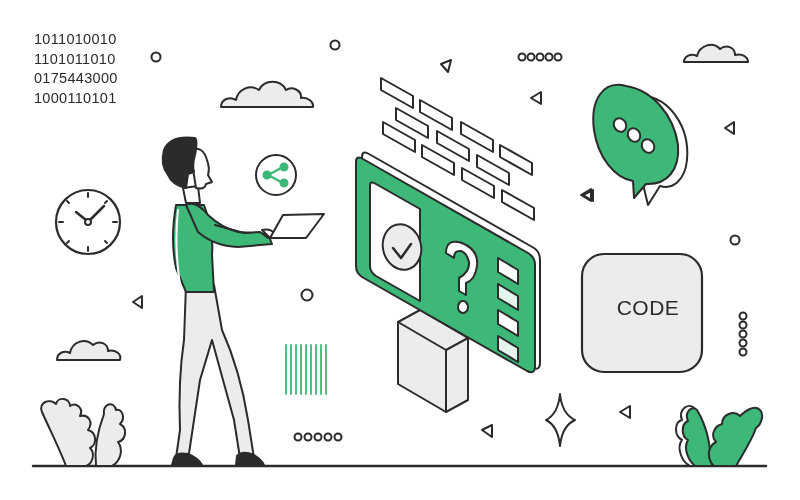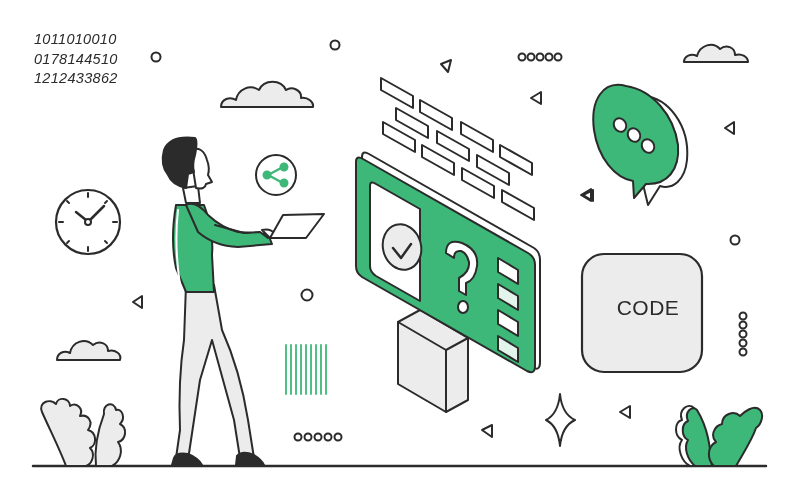--- a/index.html
+++ b/index.html
@@ -1,31 +1,32 @@
 <!DOCTYPE html>
 <html><head>
 <meta charset="utf-8">
 <style>
   html, body { margin: 0; padding: 0; background: #ffffff; }
   body { width: 800px; height: 500px; overflow: hidden; position: relative; font-family: "Liberation Sans", sans-serif; }
   .stage { position: absolute; left: 0; top: 0; width: 800px; height: 500px; }
   .binary { position: absolute; left: 34px; top: 30px; color: #2b2b2b; font-size: 14.5px; line-height: 19.5px; letter-spacing: 0.3px; font-family: "Liberation Sans", sans-serif; }
-  .binary div { white-space: pre; font-style: italic; }
+  .binary div { white-space: pre; }
   .code-label { position: absolute; left: 582px; top: 296px; width: 132px; text-align: center; color: #2b2b2b; font-size: 21px; font-family: "Liberation Sans", sans-serif; letter-spacing: 0.5px; }
   svg { position: absolute; left: 0; top: 0; }
 </style>
 </head>
 <body>
 
 <div class="stage">
 
   <div class="binary">
     <div>1011010010</div>
-    <div>0178144510</div>
-    <div>1212433862</div>
+    <div>1101011010</div>
+    <div>0175443000</div>
+    <div>1000110101</div>
   </div>
 
   <svg width="800" height="500" viewBox="0 0 800 500" fill="none" stroke="#2b2b2b" stroke-width="2" stroke-linejoin="round" stroke-linecap="round">
 
     <line x1="33" y1="466" x2="766" y2="466" stroke-width="2.5"></line>
 
     <circle cx="156" cy="57" r="4.5"></circle>
     <circle cx="335" cy="45" r="4.5"></circle>
     <circle cx="735" cy="240" r="4.5"></circle>
     <circle cx="307" cy="295" r="5.5"></circle>

